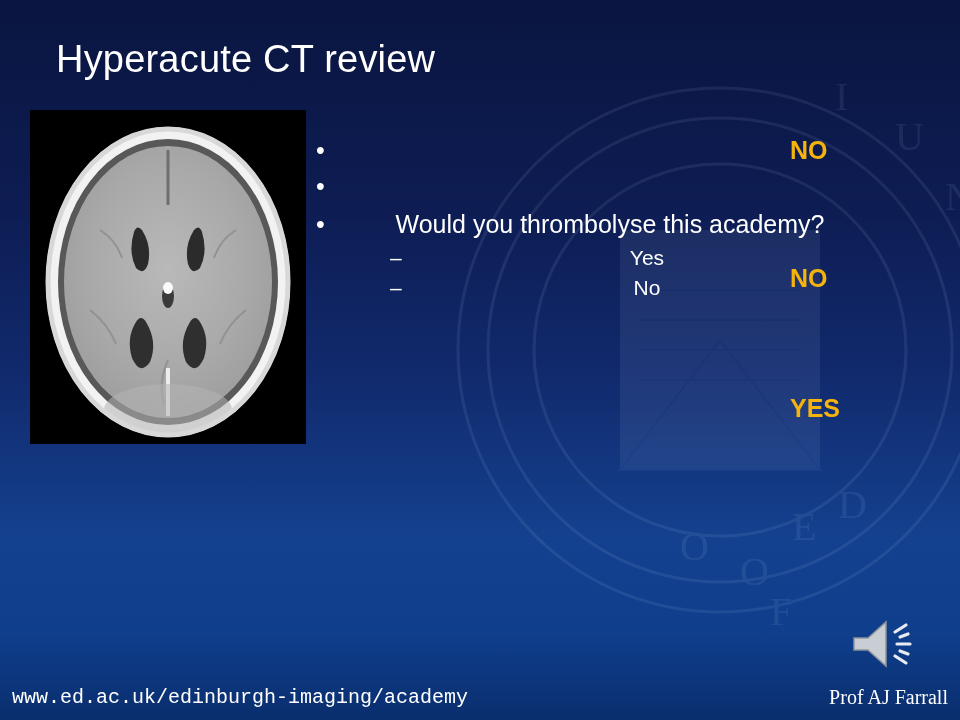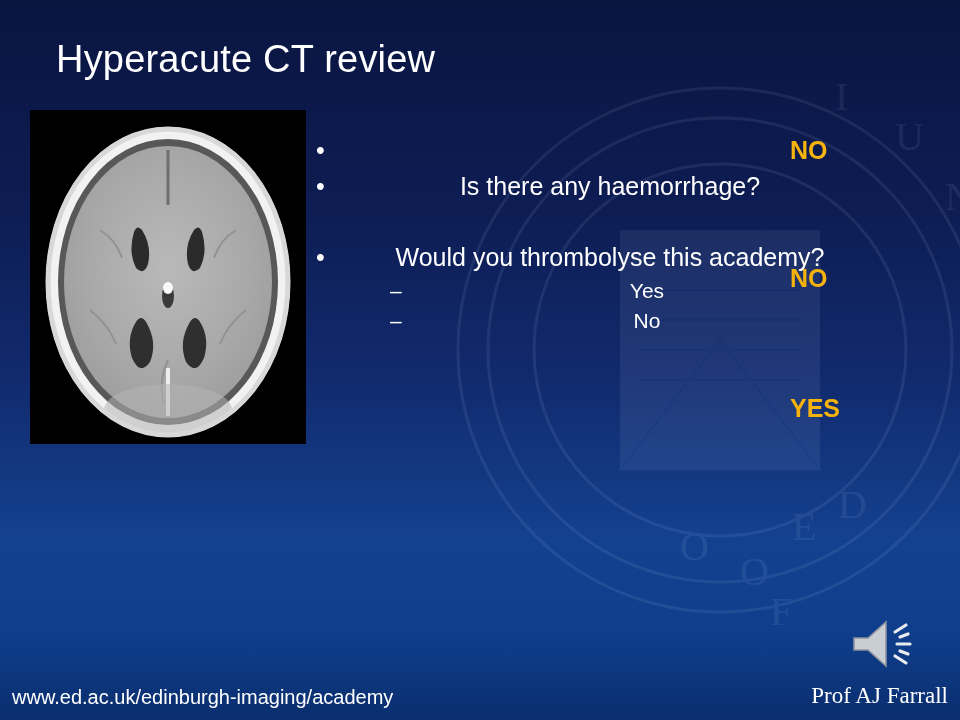--- a/index.html
+++ b/index.html
@@ -106,30 +106,30 @@
     font-weight: bold;
   }
   .answer-1 { left: 790px; top: 136px; }
   .answer-2 { left: 790px; top: 264px; }
   .answer-3 { left: 790px; top: 394px; }
 
   .footer-left {
     position: absolute;
     left: 12px;
     bottom: 11px;
-    font-family: Liberation Sans, sans-serif;
+    font-family: Liberation Mono, monospace;
     font-size: 20px;
     color: #ffffff;
   }
   .footer-right {
     position: absolute;
     right: 12px;
     bottom: 11px;
     font-family: "Liberation Serif", serif;
-    font-size: 23px;
+    font-size: 20px;
     color: #ffffff;
   }
   .speaker-icon {
     position: absolute;
     right: 40px;
     bottom: 48px;
     width: 72px;
     height: 56px;
   }
   .speaker-icon svg { display: block; width: 100%; height: 100%; }
@@ -218,21 +218,20 @@
   <div class="bullets">
 
     <div class="bullet">
       <span class="dot">•</span>
     </div>
 
     <div style="height:26px"></div>
 
     <div class="bullet">
       <span class="dot">•</span>
-      <span class="bullet-text">Is there any haemorrhage?</span>
     </div>
 
     <div style="height:28px"></div>
 
     <div class="bullet">
       <span class="dot">•</span>
       <span class="bullet-text">Would you thrombolyse this academy?</span>
       <div class="subitems">
         <div class="subitem">
           <span class="dash">–</span>

